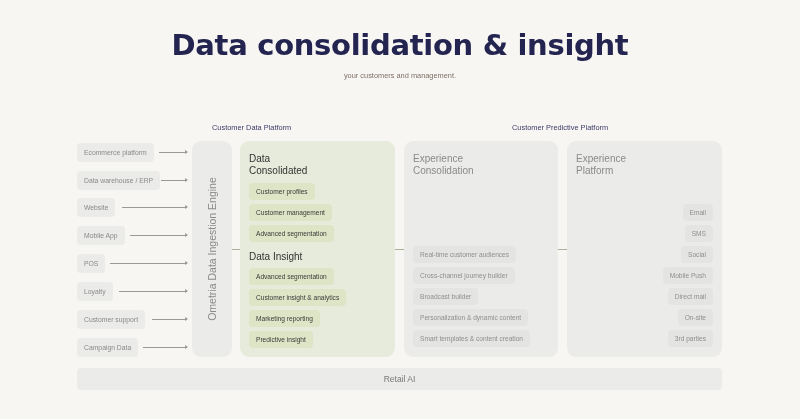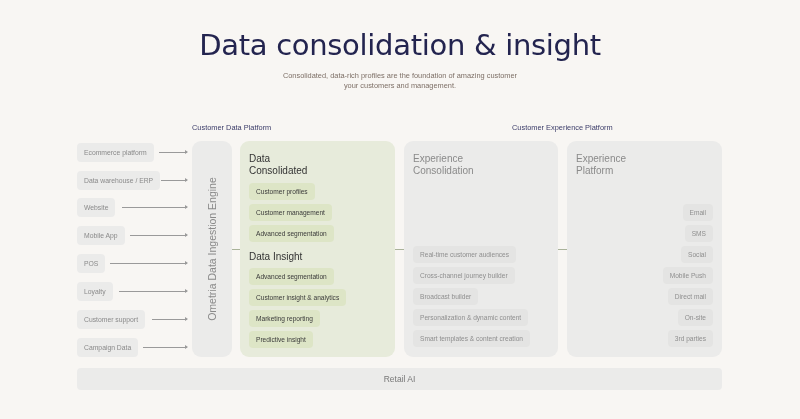--- a/index.html
+++ b/index.html
@@ -5,21 +5,21 @@
   * { box-sizing: border-box; margin: 0; padding: 0; }
   html, body { width: 800px; height: 419px; overflow: hidden; }
   body {
     background: #f8f6f3;
     font-family: "Liberation Sans", sans-serif;
     position: relative;
     color: #555;
   }
   .title {
     position: absolute; left: 0; right: 0; top: 28px;
-    text-align: center; font-size: 29px; font-weight: 400;
+    text-align: center; font-size: 29px; font-weight: 700;
     color: #23244f; letter-spacing: -0.3px;
     font-family: "DejaVu Sans", sans-serif;
   }
   .subtitle {
     position: absolute; left: 250px; width: 300px; top: 71px;
     text-align: center; font-size: 7.4px; line-height: 10px;
     color: #7d6f66;
   }
   .section-label {
     position: absolute; top: 123px; font-size: 7.4px; color: #3a3b68;
@@ -70,26 +70,25 @@
     position: absolute; left: 77px; top: 368px; width: 645px; height: 22px;
     background: #ebebea; border-radius: 4px; text-align: center;
     line-height: 22px; font-size: 8.5px; color: #777;
   }
 </style>
 </head>
 <body>
 
 <div class="title">Data consolidation &amp; insight</div>
 <div class="subtitle">
-  <div>Consolidated, data-rich profiles are the foundation of amazing customer</div>
   <div>your customers and management.</div>
 </div>
 
-<div class="section-label" style="left:192px">Customer Data Platform</div>
-<div class="section-label" style="left:512px">Customer Experience Platform</div>
+<div class="section-label" style="left:212px">Customer Data Platform</div>
+<div class="section-label" style="left:512px">Customer Predictive Platform</div>
 
 <div class="src" style="top:143px">Ecommerce platform</div>
 <div class="arrow" style="left:159px;width:28px;top:152px"></div>
 <div class="src" style="top:171px">Data warehouse / ERP</div>
 <div class="arrow" style="left:161px;width:26px;top:180px"></div>
 <div class="src" style="top:198px">Website</div>
 <div class="arrow" style="left:122px;width:65px;top:207px"></div>
 <div class="src" style="top:226px">Mobile App</div>
 <div class="arrow" style="left:130px;width:57px;top:235px"></div>
 <div class="src" style="top:254px">POS</div>

